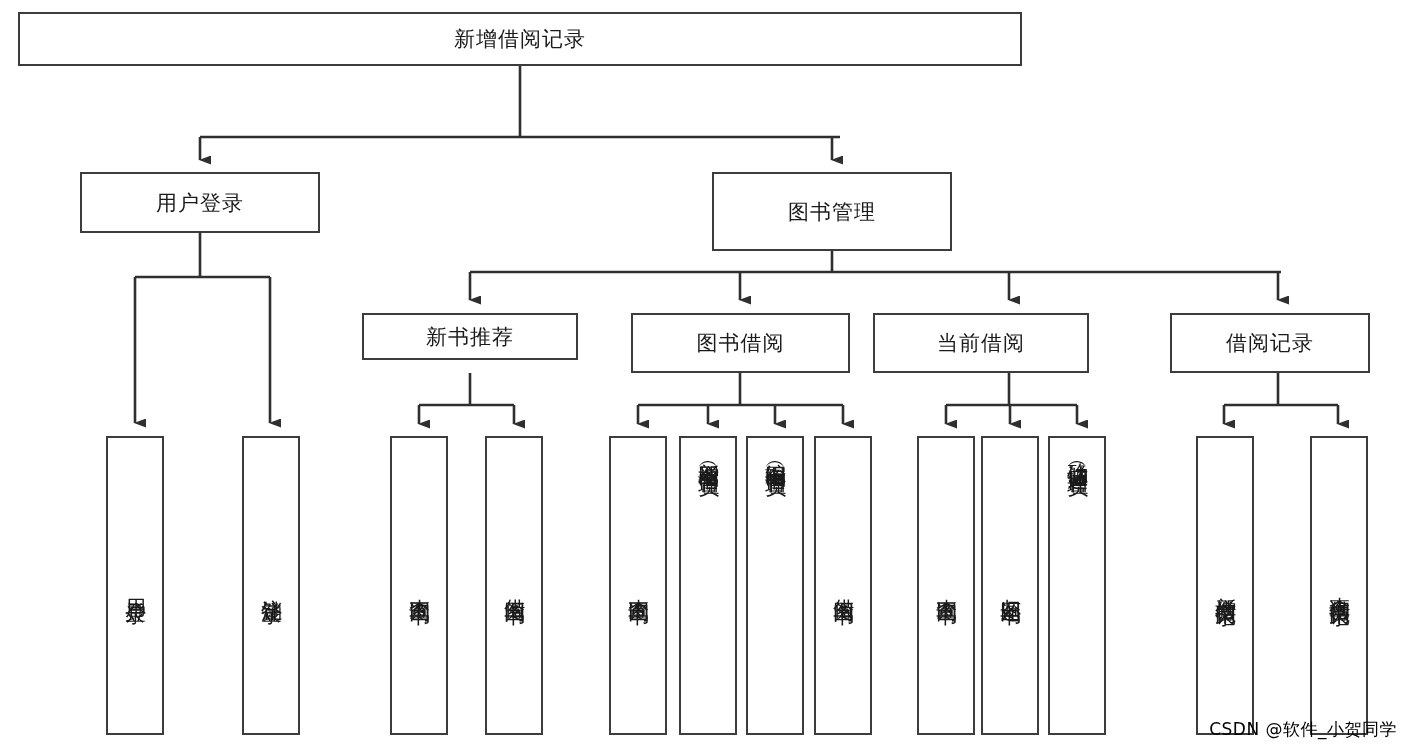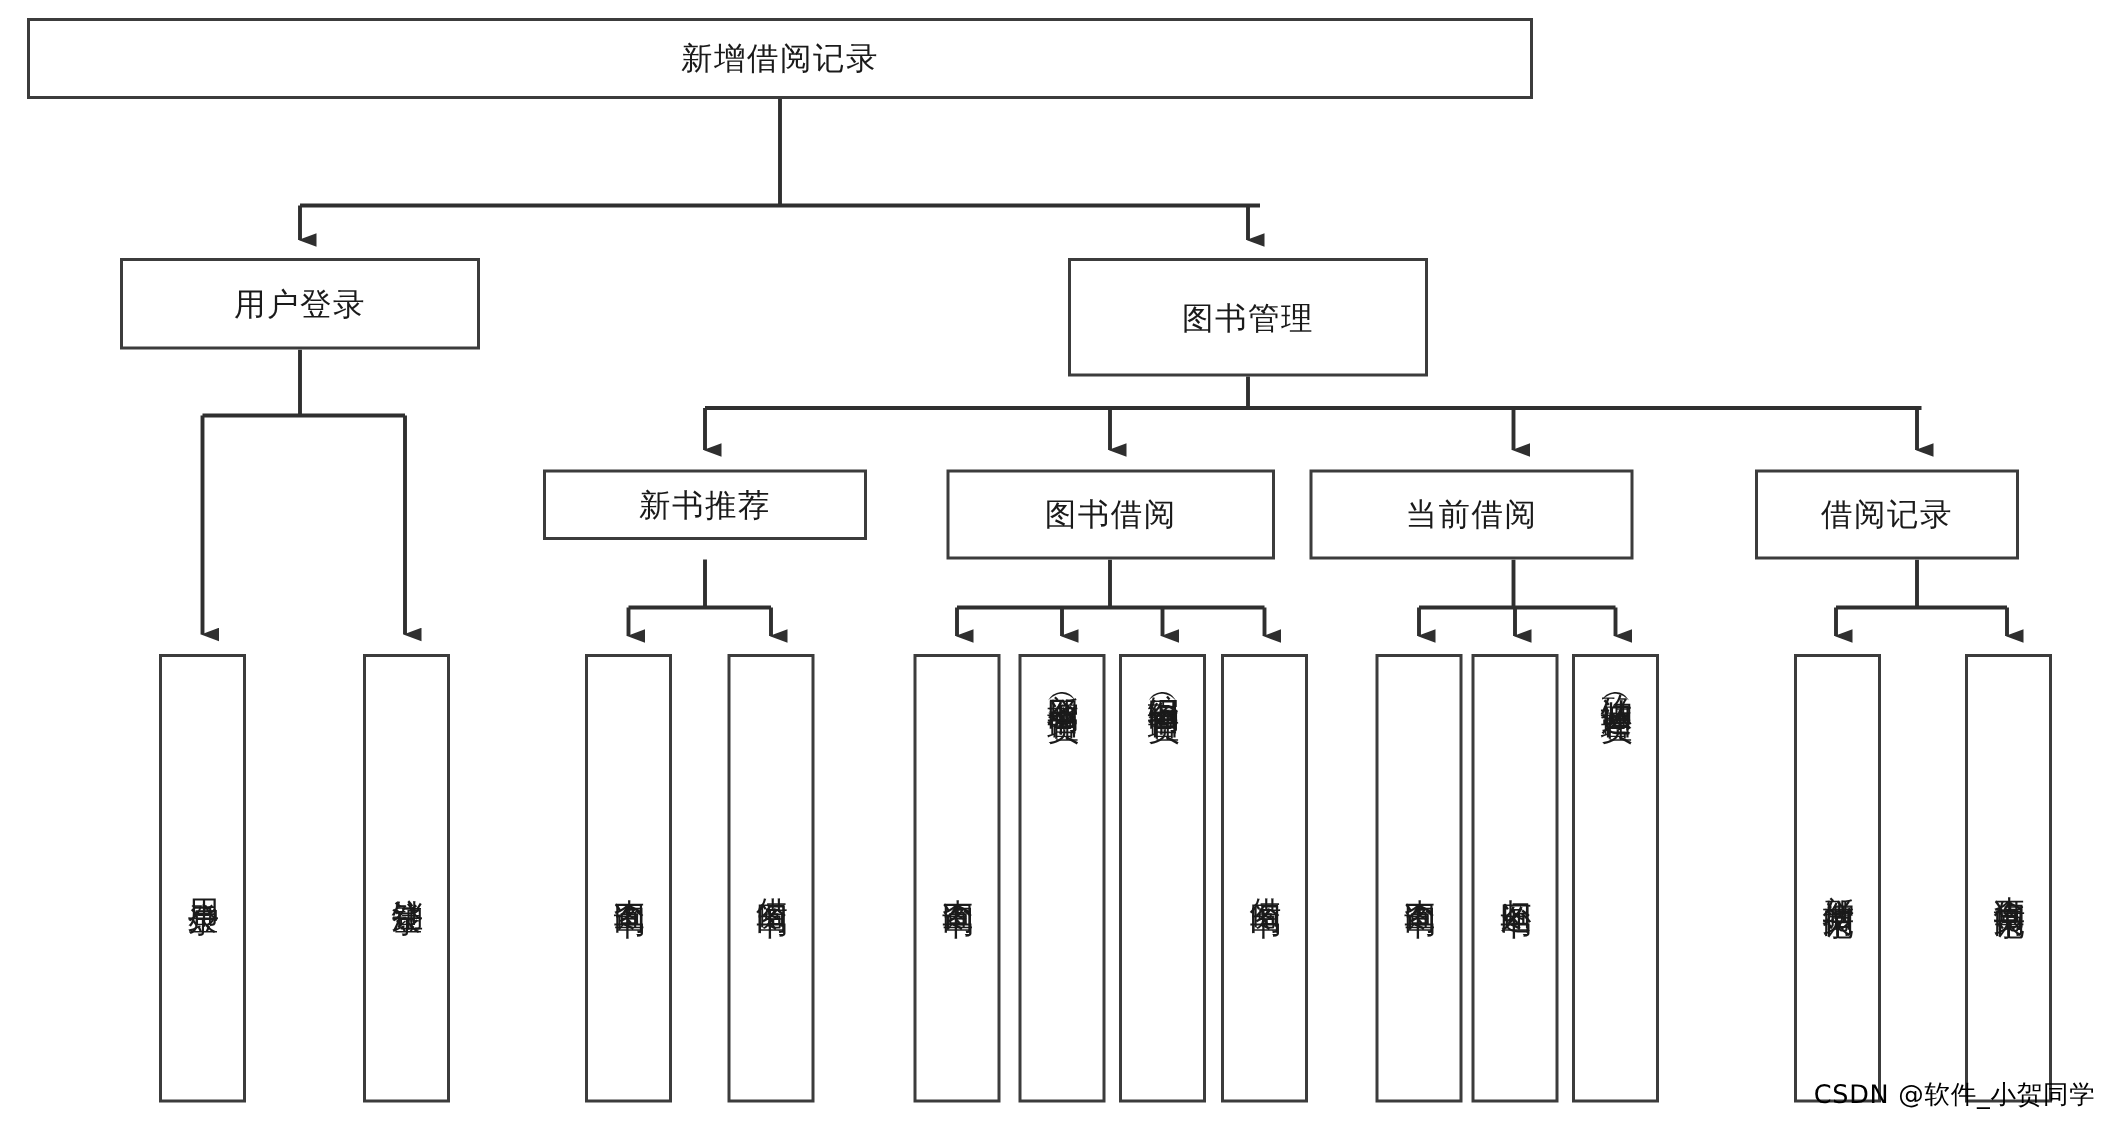--- a/index.html
+++ b/index.html
@@ -134,21 +134,21 @@
 
   <div class="node horiz" style="left:362px; top:313px; width:216px; height:47px;">
     <span>新书推荐</span>
   </div>
   <div class="node horiz" style="left:631px; top:313px; width:219px; height:60px;">
     <span>图书借阅</span>
   </div>
   <div class="node horiz" style="left:873px; top:313px; width:216px; height:60px;">
     <span>当前借阅</span>
   </div>
-  <div class="node horiz" style="left:1170px; top:313px; width:176px; height:60px;">
+  <div class="node horiz" style="left:1170px; top:313px; width:200px; height:60px;">
     <span>借阅记录</span>
   </div>
 
   <div class="node leaf centered" style="left:106px; top:436px; width:58px; height:299px;">
     <span class="vlabel">用户登录</span>
   </div>
   <div class="node leaf centered" style="left:242px; top:436px; width:58px; height:299px;">
     <span class="vlabel">注销登录</span>
   </div>
 

